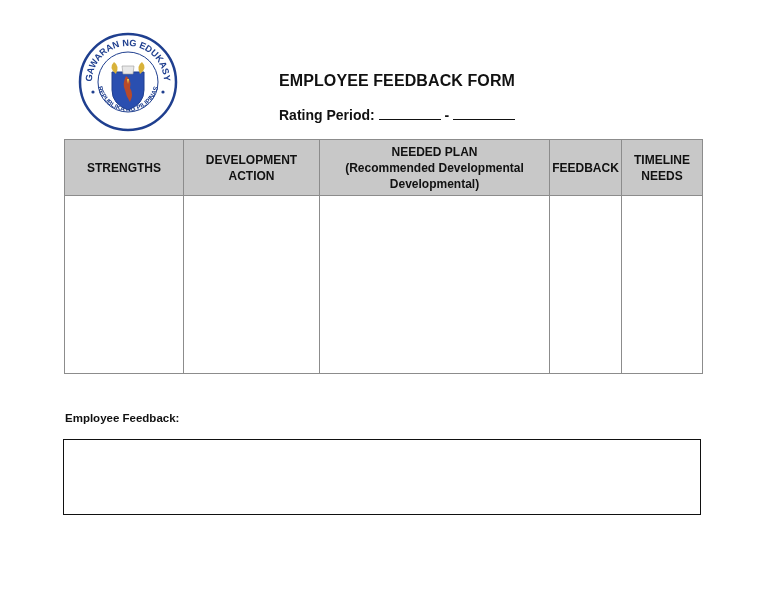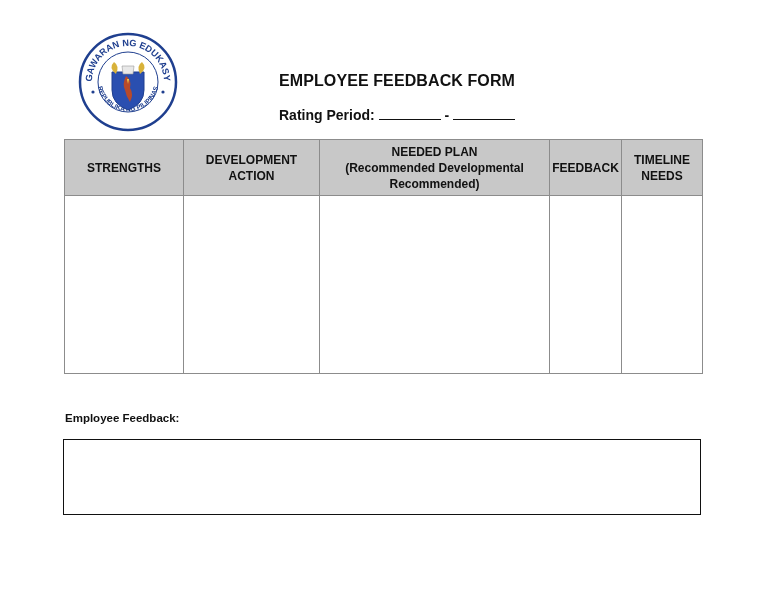--- a/index.html
+++ b/index.html
@@ -85,21 +85,21 @@
       <th>
         <div>STRENGTHS</div>
       </th>
       <th>
         <div>DEVELOPMENT</div>
         <div>ACTION</div>
       </th>
       <th>
         <div>NEEDED PLAN</div>
         <div>(Recommended Developmental</div>
-        <div>Recommended)</div>
+        <div>Developmental)</div>
       </th>
       <th>
         <div>FEEDBACK</div>
       </th>
       <th>
         <div>TIMELINE</div>
         <div>NEEDS</div>
       </th>
     </tr>
   </thead>

